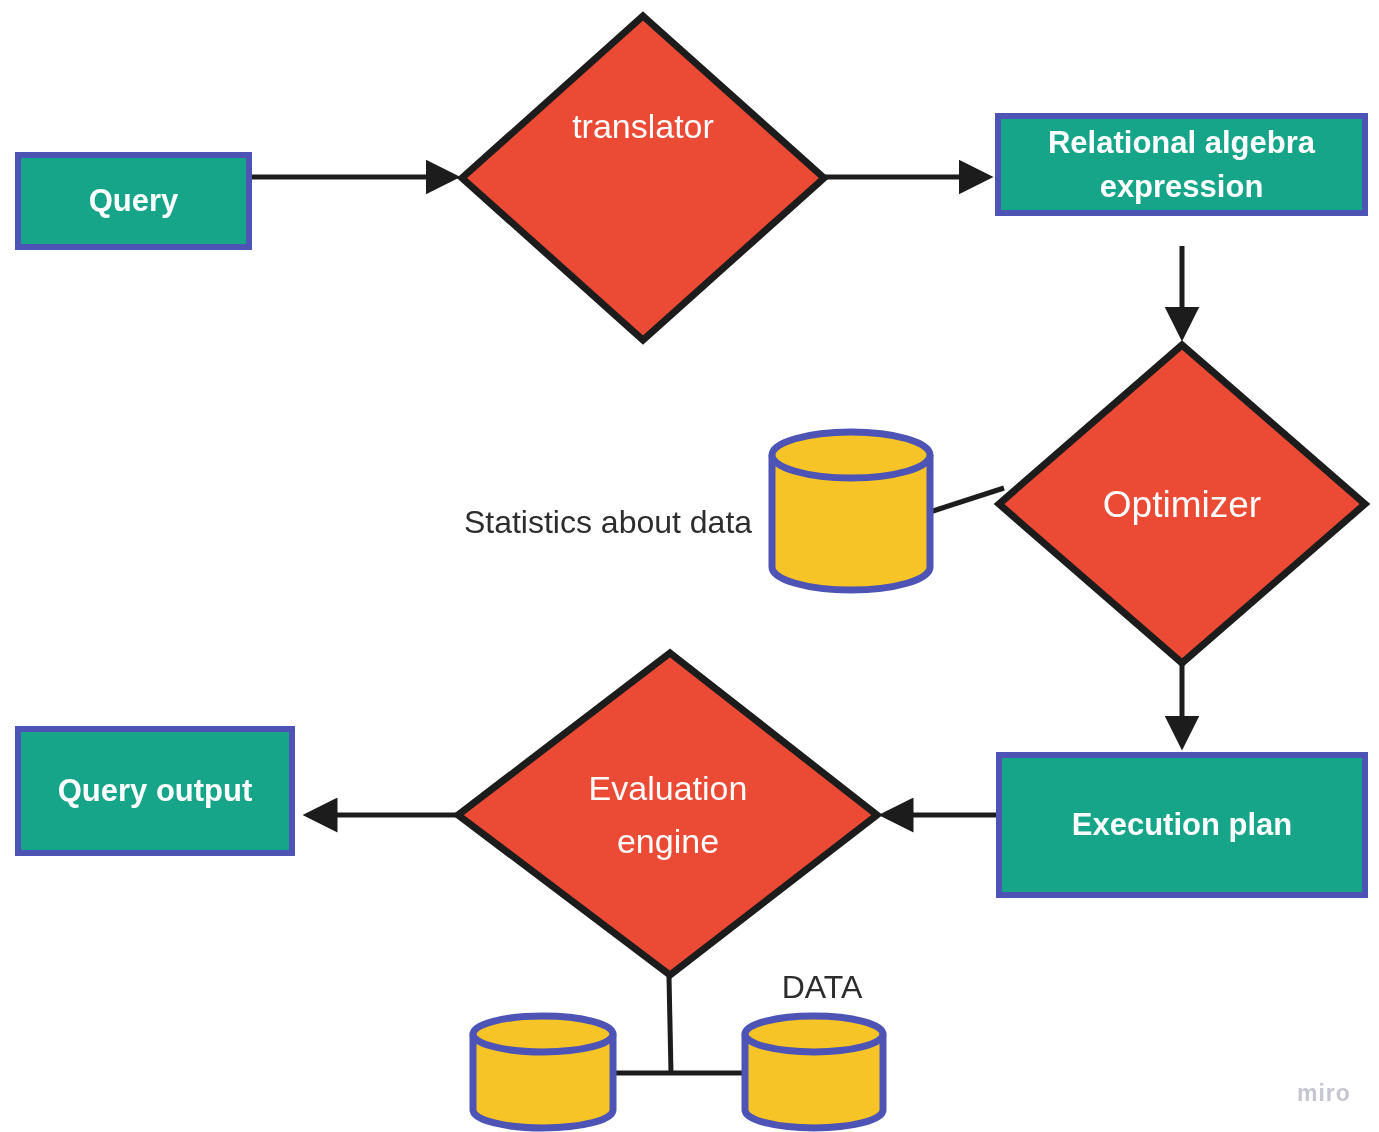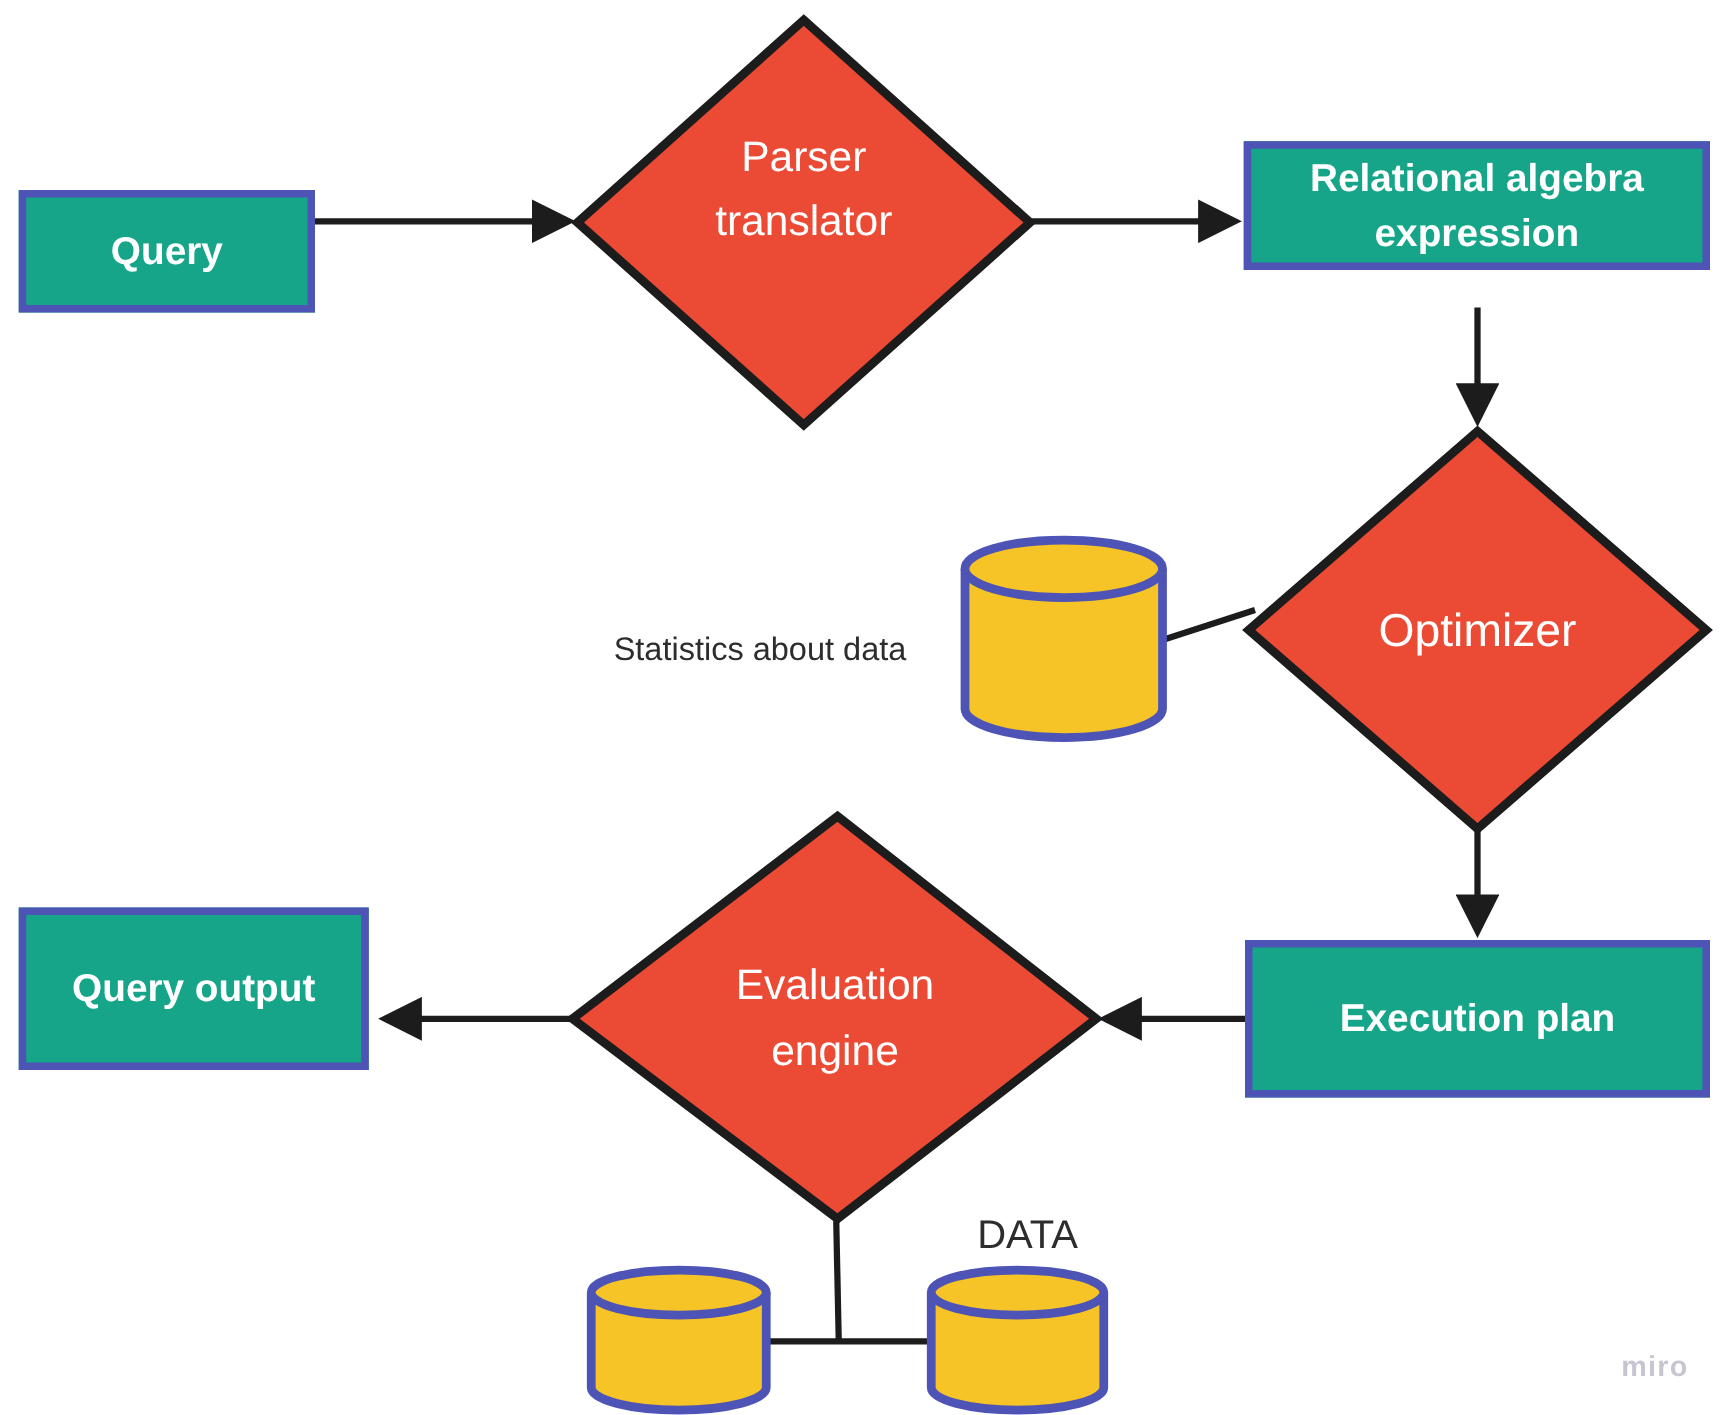--- a/index.html
+++ b/index.html
@@ -12,35 +12,35 @@
   
   .node-box{
     position:absolute;box-sizing:border-box;
     background:var(--box-fill);border:6px solid var(--box-border);
     display:flex;flex-direction:column;align-items:center;justify-content:center;
     color:var(--text-light);font-weight:bold;text-align:center;
   }
   .node-box .bl{font-size:31px;line-height:44px;white-space:nowrap;}
   #query-box{left:15px;top:128px;width:237px;height:98px;margin-top:24px;}
   #relational-box{left:995px;top:113px;width:373px;height:103px;}
-  #execution-box{left:996px;top:752px;width:372px;height:126px;}
+  #execution-box{left:996px;top:752px;width:372px;height:146px;}
   #output-box{left:15px;top:726px;width:280px;height:130px;}
 
   
   .diamond-label{
     position:absolute;color:var(--text-light);font-weight:400;text-align:center;
     pointer-events:none;
   }
   #parser-label{left:493px;top:101px;width:300px;font-size:34px;line-height:51px;}
   #optimizer-label{left:1032px;top:480px;width:300px;font-size:37px;line-height:50px;}
   #evaluation-label{left:518px;top:762px;width:300px;font-size:34px;line-height:53px;}
 
   
   .free-label{position:absolute;color:var(--text-dark);text-align:center;}
-  #stats-label{left:463px;top:504px;width:290px;font-size:26px;}
+  #stats-label{left:463px;top:504px;width:290px;font-size:32px;}
   #data-label{left:752px;top:969px;width:140px;font-size:32px;}
   #miro-watermark{
     position:absolute;left:1297px;top:1080px;font-size:23px;font-weight:600;
     letter-spacing:1px;color:var(--watermark);
   }
 
   
   .diamond{fill:var(--diamond-fill);stroke:var(--diamond-border);stroke-width:7;stroke-linejoin:miter;}
   .cyl{fill:var(--cylinder-fill);stroke:var(--cylinder-border);stroke-width:7;}
   .connector{stroke:var(--connector);stroke-width:5;fill:none;}
@@ -99,21 +99,20 @@
 
   <div id="execution-box" class="node-box">
     <div class="bl">Execution plan</div>
   </div>
 
   <div id="output-box" class="node-box">
     <div class="bl">Query output</div>
   </div>
 
   <div id="parser-label" class="diamond-label">
-    <div>Parser</div>
     <div>translator</div>
   </div>
 
   <div id="evaluation-label" class="diamond-label">
     <div>Evaluation</div>
     <div>engine</div>
   </div>
 
   <div id="optimizer-label" class="diamond-label">
     <div>Optimizer</div>

